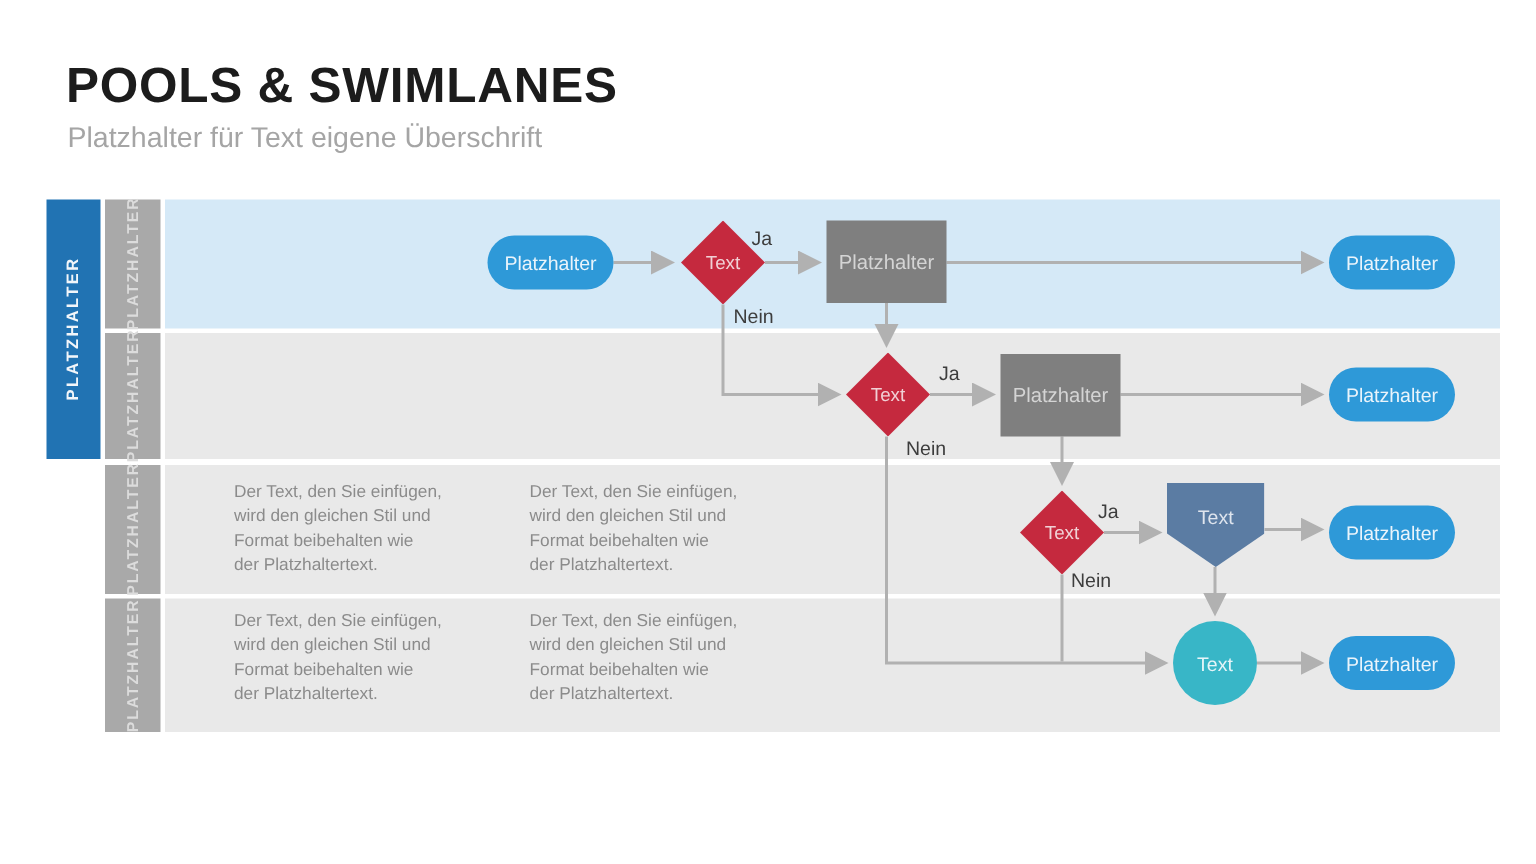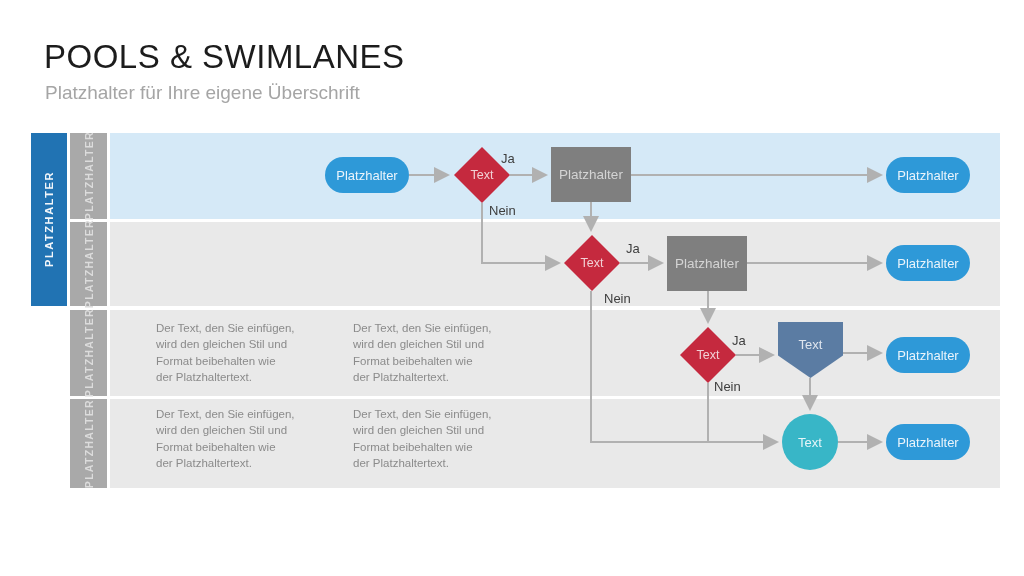--- a/index.html
+++ b/index.html
@@ -5,21 +5,21 @@
   html,body { margin:0; padding:0; background:#ffffff; }
   .slide {
     position:relative; width:1024px; height:576px; background:#fff;
     font-family:"Liberation Sans", sans-serif; overflow:hidden;
   }
   .abs { position:absolute; }
 
   
   .title {
     position:absolute; left:44px; top:38px; margin:0;
-    font-size:33px; font-weight:400; color:#1c1c1c; letter-spacing:0.5px;
+    font-size:33px; font-weight:700; color:#1c1c1c; letter-spacing:0.5px;
   }
   .subtitle {
     position:absolute; left:45px; top:82px; margin:0;
     font-size:19px; font-weight:400; color:#a5a5a5;
   }
 
   
   .vbar {
     position:absolute; display:flex; align-items:center; justify-content:center;
   }
@@ -86,21 +86,21 @@
     position:absolute; width:175px; font-size:11.5px; line-height:1.42;
     color:#8b8b8b; white-space:pre-line;margin-left:32px;
   }
 </style>
 </head>
 <body>
 
 <div class="slide">
 
   <h1 class="title">POOLS &amp; SWIMLANES</h1>
-  <p class="subtitle">Platzhalter für Ihre eigene Überschrift</p>
+  <p class="subtitle">Platzhalter für Text eigene Überschrift</p>
 
   <div class="vbar pool-bar">
     <span>PLATZHALTER</span>
   </div>
 
   <div class="vbar lane-bar l1">
     <span>PLATZHALTER</span>
   </div>
   <div class="vbar lane-bar l2">
     <span>PLATZHALTER</span>

